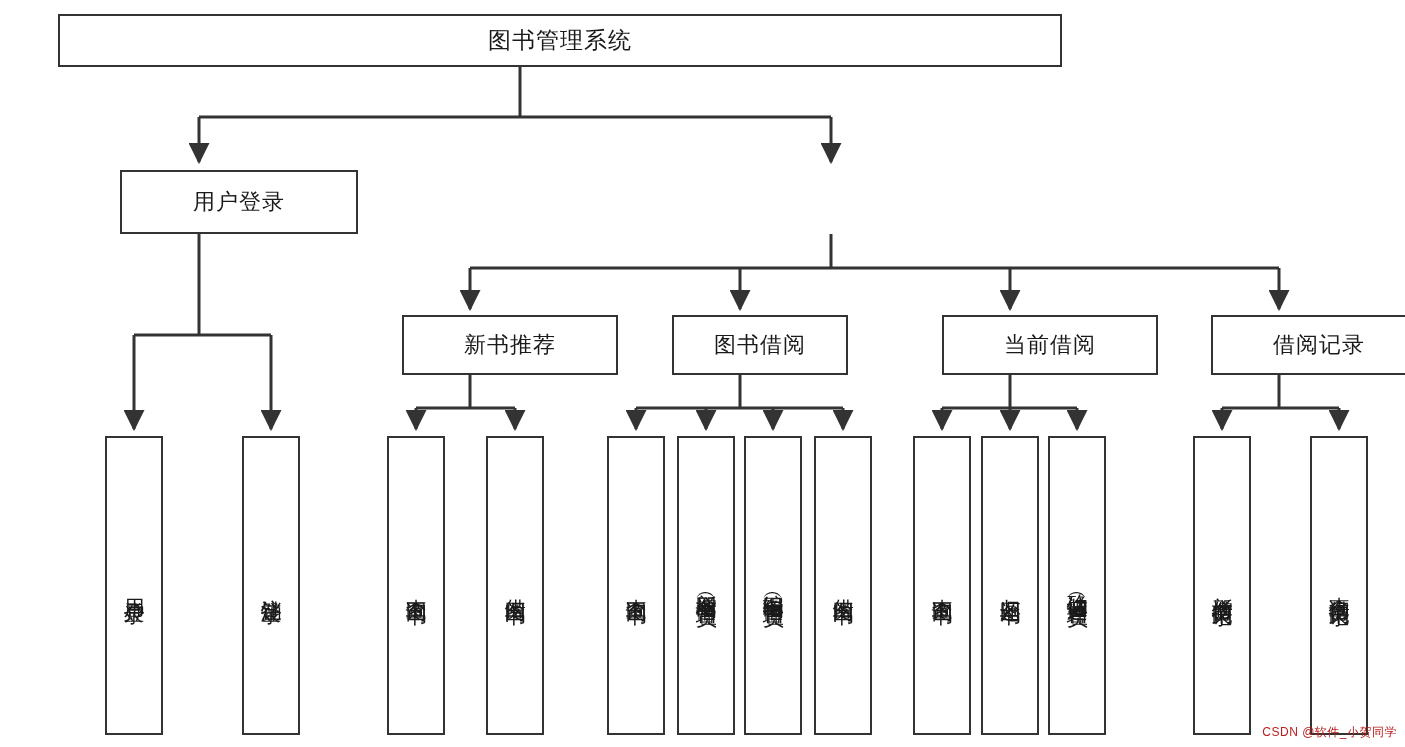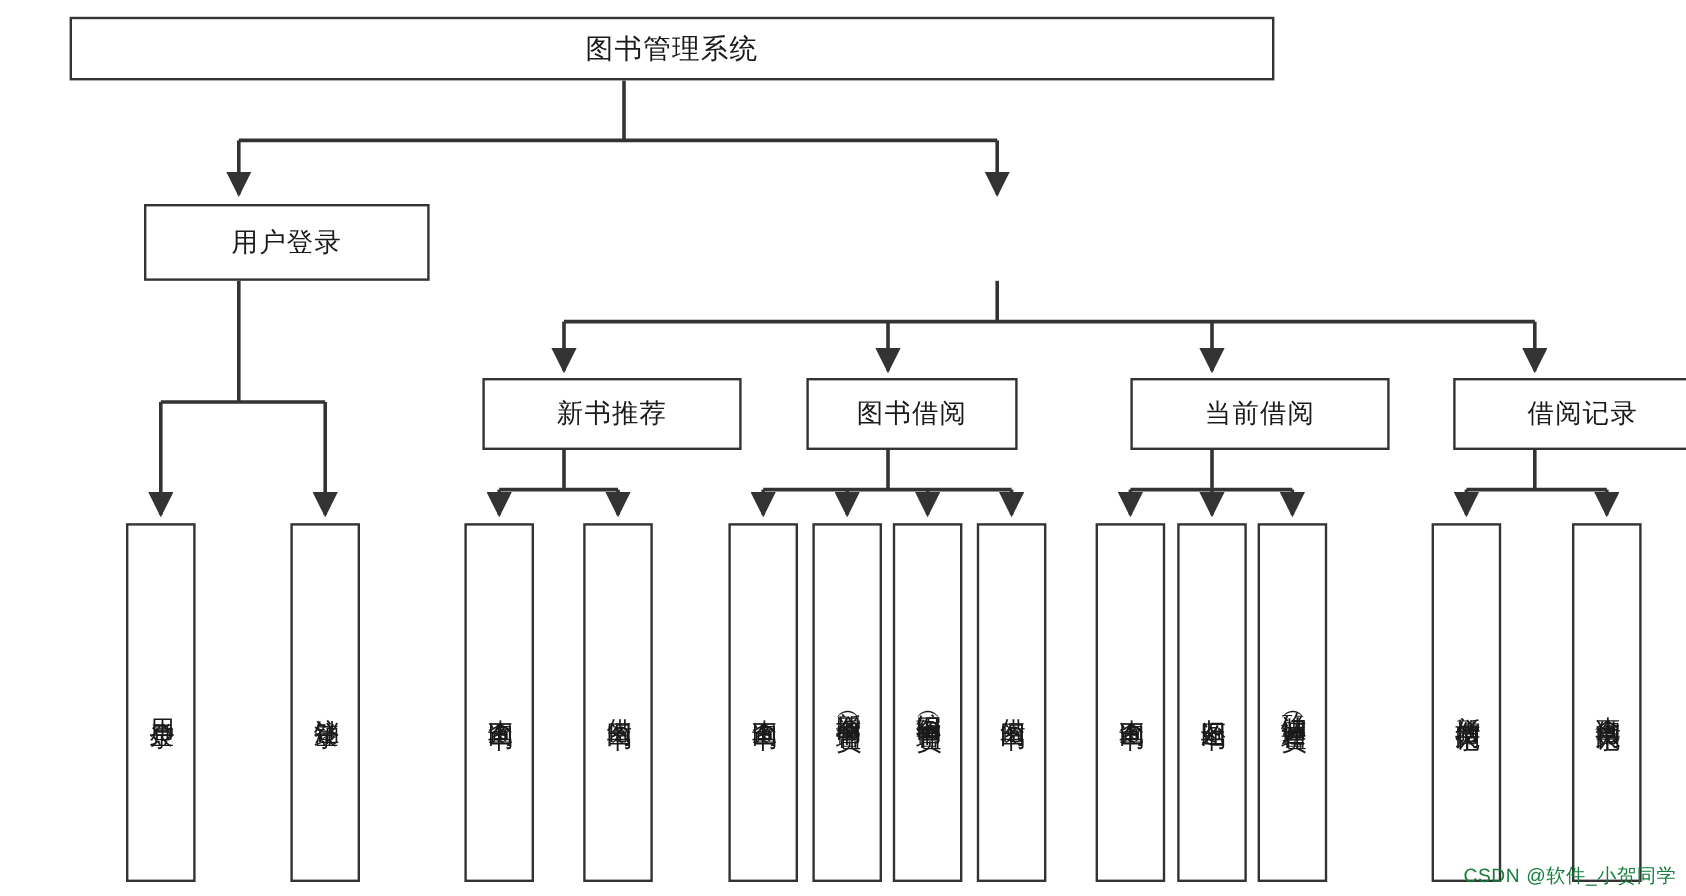--- a/index.html
+++ b/index.html
@@ -52,22 +52,22 @@
     text-align: center;
     padding: 6px 0;
   }
   .node.root {
     font-size: 23px;
   }
   #watermark {
     position: absolute;
     right: 8px;
     bottom: 6px;
-    font-size: 16px;
-    color: #15803d;
+    font-size: 12px;
+    color: #b91c1c;
     white-space: nowrap;
     letter-spacing: 0.5px;
     pointer-events: none;
   }
 </style>
 </head>
 <body>
 
 <div id="diagram-root">
 

